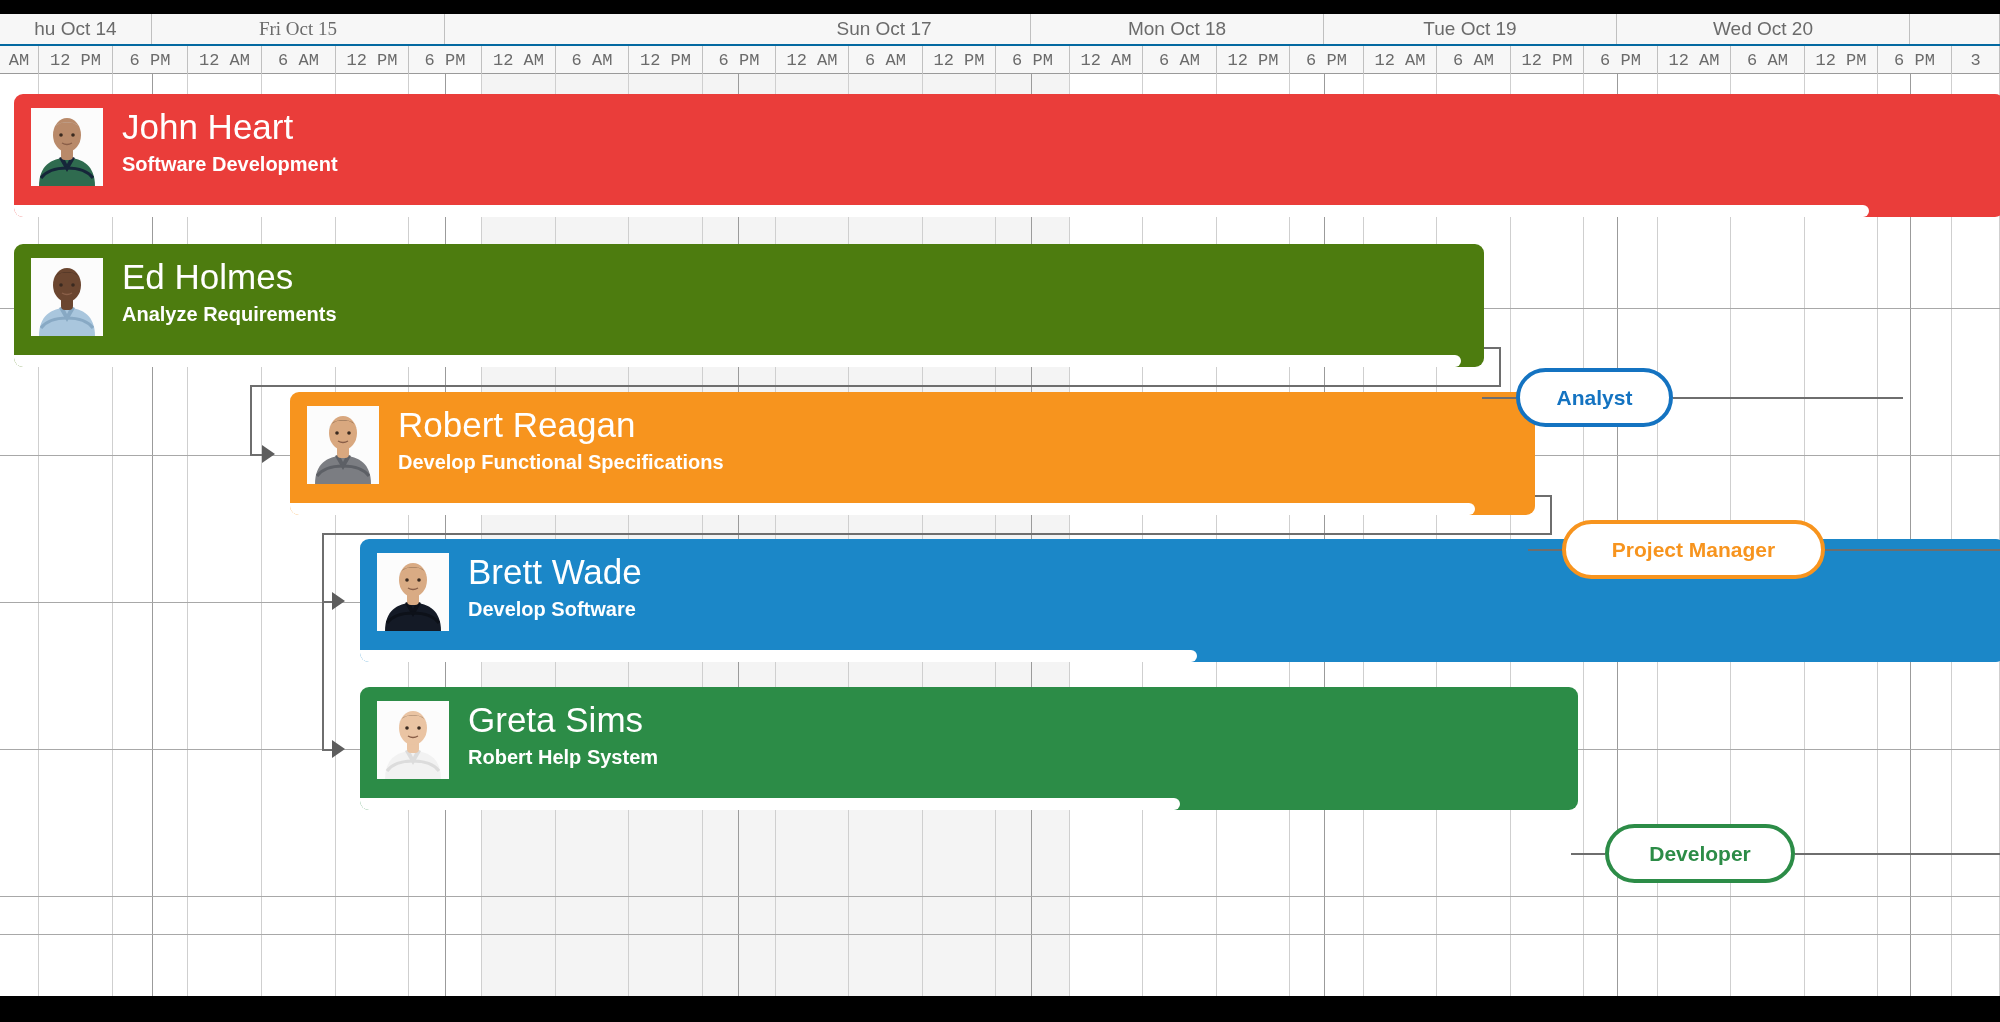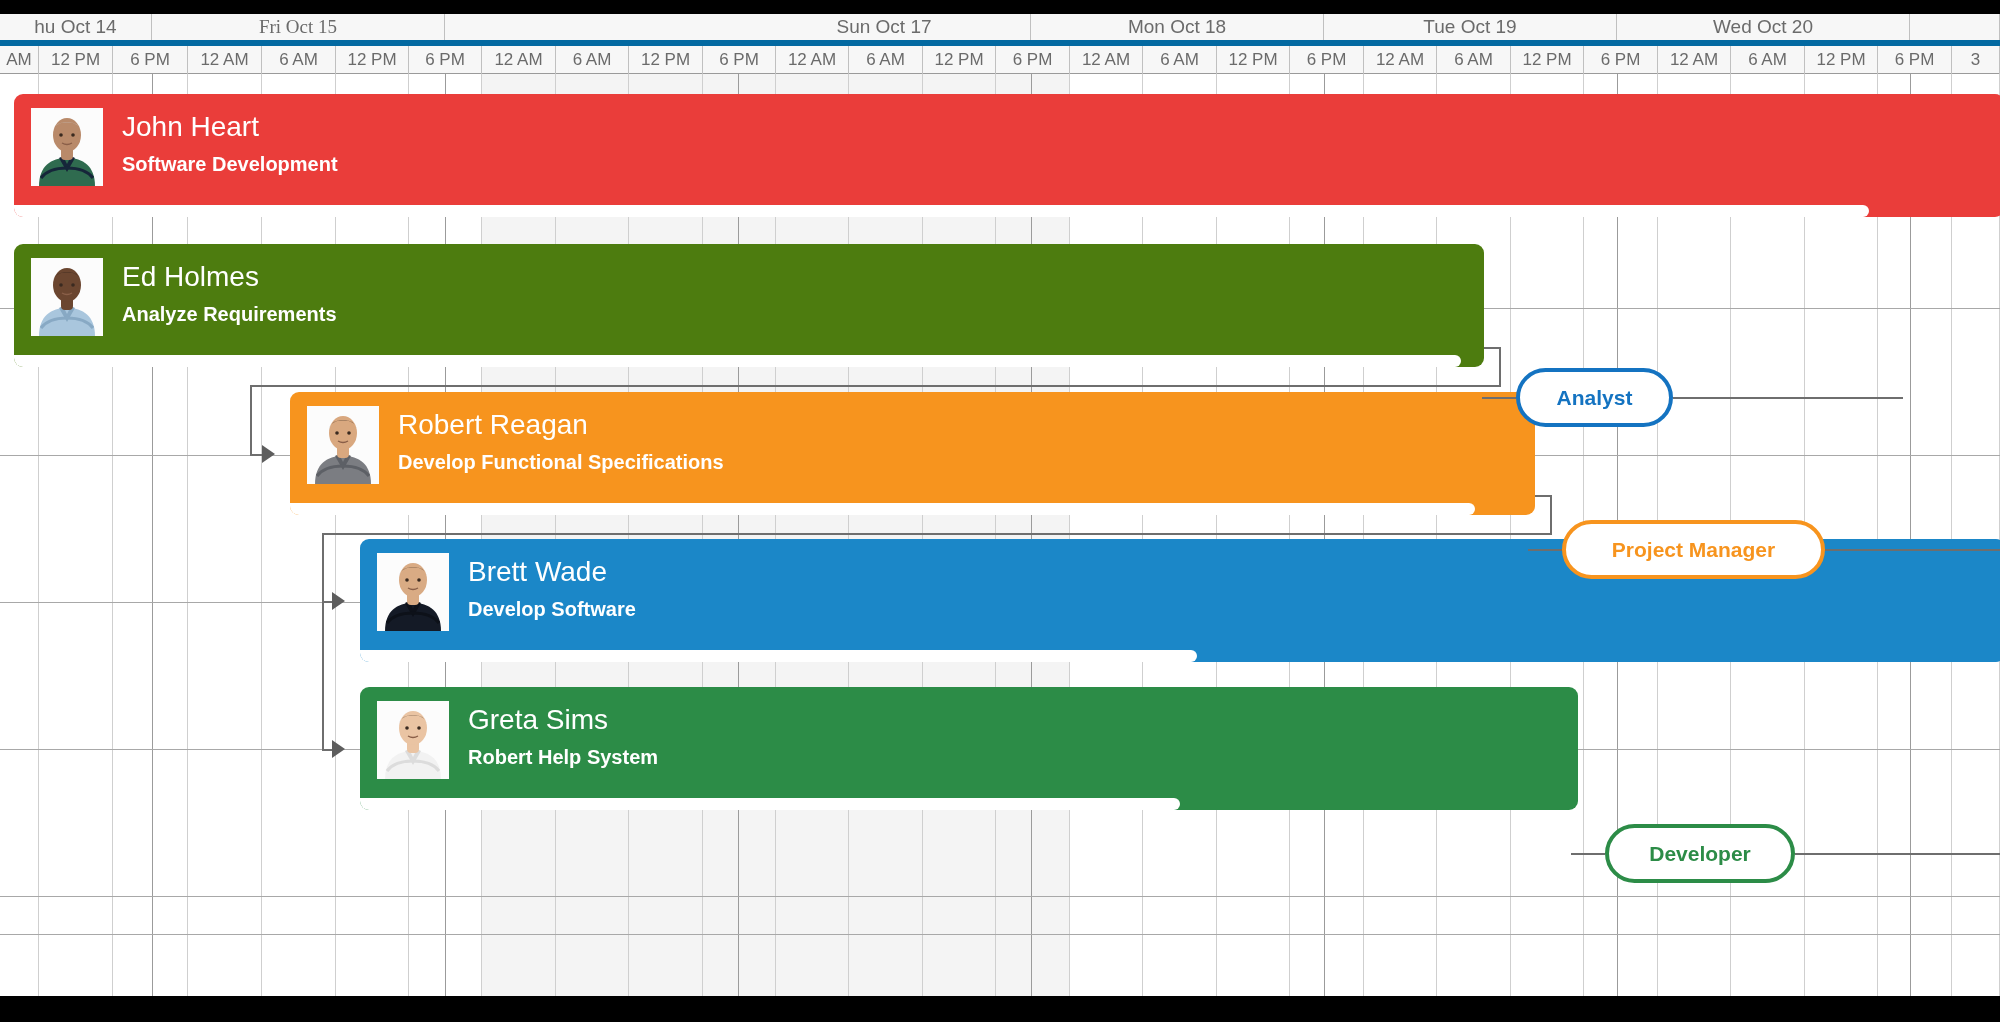--- a/index.html
+++ b/index.html
@@ -33,22 +33,22 @@
     background: #f7f7f7;
     box-sizing: border-box;
     border-bottom: 1px solid #9a9a9a;
   }
   .hdr-row {
     position: absolute;
     left: 0;
     width: 2000px;
     box-sizing: border-box;
   }
-  .hdr-row.top { top: 0; height: 32px; border-bottom: 6px solid #0369a1; }
-  .hdr-row.bot { top: 32px; height: 28px; }
+  .hdr-row.top { top: 0; height: 32px; border-bottom: 2px solid #0369a1; }
+  .hdr-row.bot { top: 32px; height: 28px; font-family: Liberation Mono, monospace; }
 
   .hdr-cell {
     position: absolute;
     top: 0;
     height: 100%;
     box-sizing: border-box;
     border-right: 1px solid #c0c0c0;
     color: #6b6b6b;
     display: flex;
     align-items: center;
@@ -121,21 +121,21 @@
     height: 78px;
     background: #fbfbfb;
     overflow: hidden;
   }
   .task .avatar svg { display: block; }
   .task .txt {
     position: absolute;
     top: 14px;
   }
   .task .t-name {
-    font-size: 28px;
+    font-size: 35px;
     color: #ffffff;
     font-weight: 400;
     line-height: 38px;
     white-space: nowrap;
   }
   .task .t-sub {
     font-size: 20px;
     color: #ffffff;
     font-weight: bold;
     line-height: 26px;

